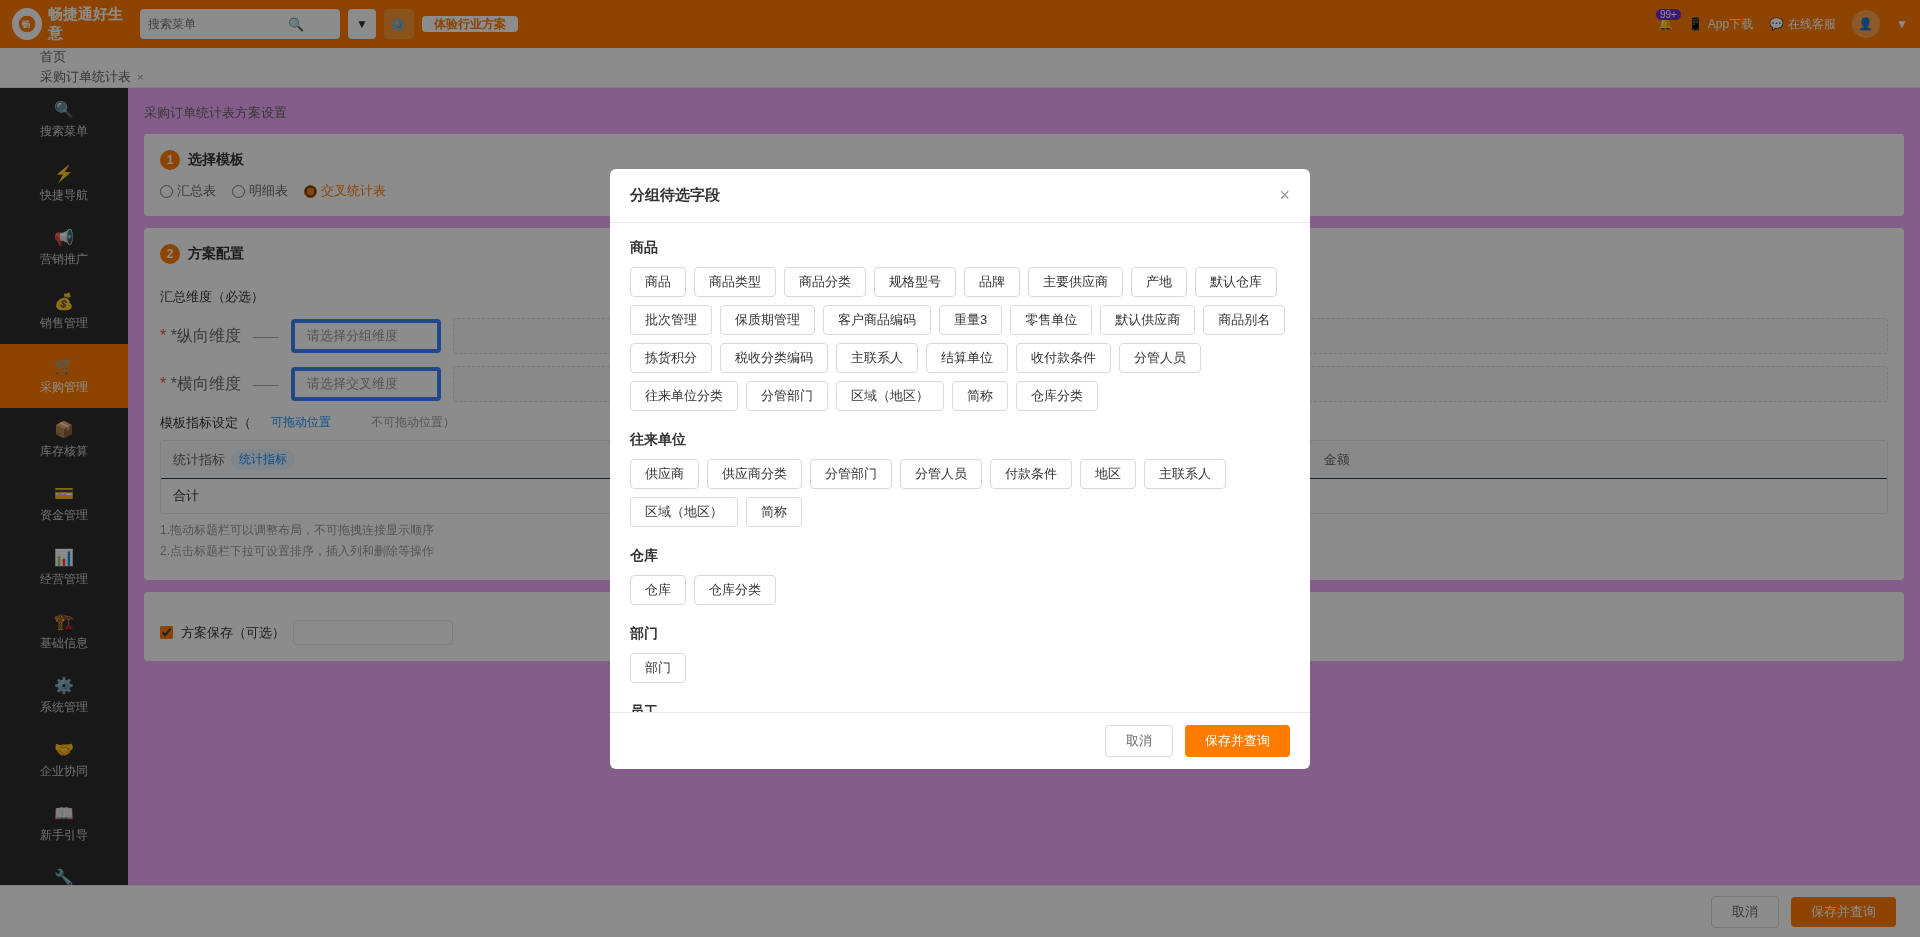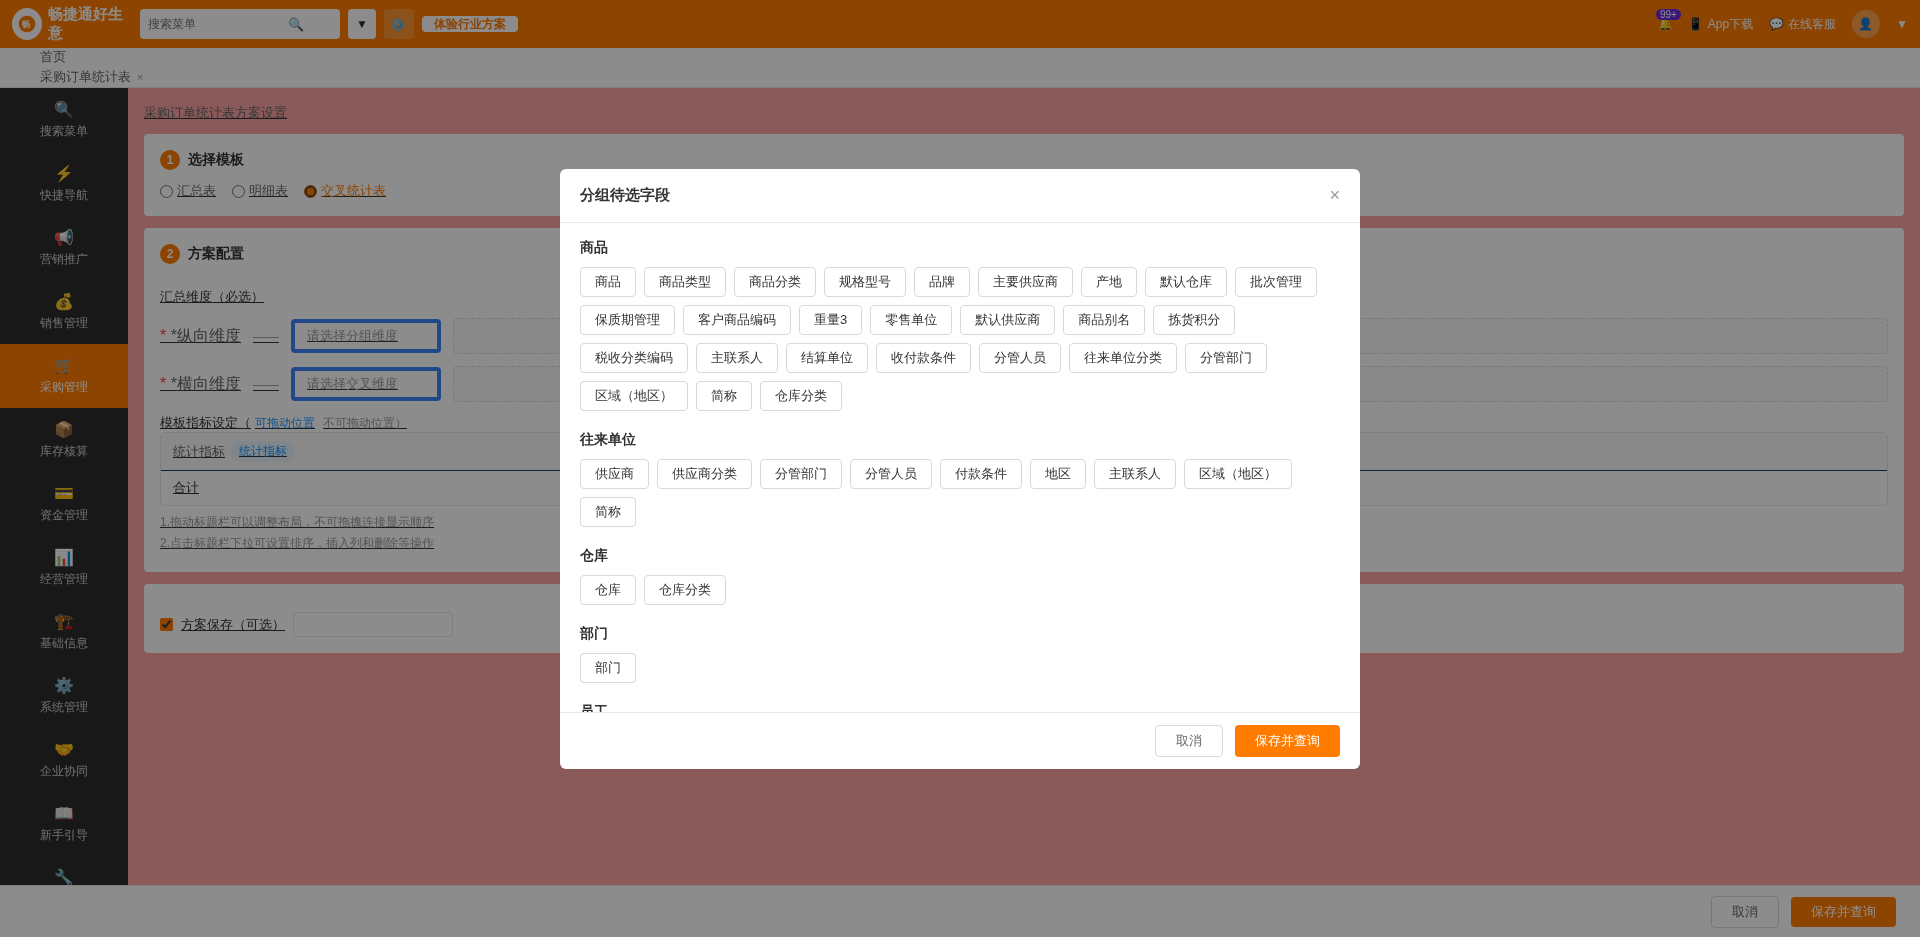--- a/index.html
+++ b/index.html
@@ -30,21 +30,21 @@
     
     .main-layout { display: flex; flex: 1; overflow: hidden; }
 
     
     .sidebar { width: 128px; background: #2d2d2d; display: flex; flex-direction: column; flex-shrink: 0; overflow-y: auto; }
     .sidebar-item { display: flex; flex-direction: column; align-items: center; padding: 12px 8px; cursor: pointer; color: #ccc; font-size: 12px; gap: 4px; }
     .sidebar-item.active { background: #ff7c00; color: white; }
     .sidebar-icon { font-size: 16px; }
 
     
-    .content-area { flex: 1; overflow: auto; padding: 16px; background: #fca5a5; position: relative; text-decoration: underline; }
+    .content-area { flex: 1; overflow: auto; padding: 16px; background: #f0abfc; position: relative; }
 
     
     .page-header { font-size: 13px; color: #666; margin-bottom: 12px; }
 
     
     .form-card { background: white; border-radius: 4px; padding: 16px; margin-bottom: 12px; }
     .step-label { display: inline-flex; align-items: center; gap: 8px; font-size: 14px; font-weight: bold; color: #333; margin-bottom: 12px; }
     .step-number { width: 20px; height: 20px; background: #ff7c00; color: white; border-radius: 50%; display: flex; align-items: center; justify-content: center; font-size: 12px; }
     .template-options { display: flex; align-items: center; gap: 16px; margin-bottom: 0; }
     .radio-option { display: flex; align-items: center; gap: 4px; font-size: 13px; color: #666; cursor: pointer; }
@@ -53,21 +53,21 @@
 
     .scheme-config { margin-top: 12px; }
     .field-row { display: flex; align-items: center; gap: 12px; margin-bottom: 12px; }
     .field-label { color: #666; font-size: 16px; min-width: 80px; }
     .dimension-select { border: 4px solid #3b82f6; border-radius: 4px; padding: 4px 12px; color: #999; font-size: 13px; min-width: 150px; cursor: pointer; }
     .arrow-line { color: #999; }
 
     .draggable-area { background: #f9f9f9; border: 1px dashed #ddd; border-radius: 4px; padding: 8px 12px; min-height: 36px; flex: 1; }
 
     .indicator-section { margin-top: 8px; }
-    .indicator-header { display: flex; align-items: center; gap: 4px; font-size: 13px; }
+    .indicator-header { display: flex; gap: 20px; margin-bottom: 8px; font-size: 13px; }
     .indicator-badge { background: #e8f4ff; color: #1890ff; border-radius: 10px; padding: 2px 8px; font-size: 12px; }
     .movable-label { color: #1890ff; font-size: 12px; cursor: pointer; }
     .fixed-label { color: #999; font-size: 12px; }
 
     .indicator-table { border: 1px solid #e8e8e8; border-radius: 4px; }
     .indicator-table-header { display: flex; background: #fafafa; border-bottom: 1px solid #0c4a6e; }
     .indicator-col { padding: 8px 12px; font-size: 13px; color: #666; flex: 1; display: flex; align-items: center; gap: 6px; }
     .indicator-row { display: flex; border-bottom: 1px solid #e8e8e8; }
     .indicator-row:last-child { border-bottom: none; }
     .indicator-cell { padding: 8px 12px; font-size: 13px; flex: 1; }
@@ -79,21 +79,21 @@
     .save-option input[type=checkbox] { accent-color: #ff7c00; }
     .scheme-name-input { border: 1px solid #e8e8e8; border-radius: 4px; padding: 4px 8px; font-size: 13px; width: 160px; }
 
     
     .bottom-bar { height: 52px; background: white; border-top: 1px solid #e8e8e8; display: flex; align-items: center; justify-content: flex-end; padding: 0 24px; gap: 12px; flex-shrink: 0; }
     .btn-cancel { border: 1px solid #d9d9d9; background: white; color: #666; border-radius: 4px; padding: 6px 20px; font-size: 13px; cursor: pointer; }
     .btn-save { background: #ff7c00; color: white; border: none; border-radius: 4px; padding: 6px 20px; font-size: 13px; cursor: pointer; }
 
     
     .modal-overlay { position: fixed; top: 0; left: 0; right: 0; bottom: 0; background: rgba(0,0,0,0.45); z-index: 1000; display: flex; align-items: center; justify-content: center; }
-    .modal { background: white; border-radius: 6px; width: 800px; max-height: 600px; display: flex; flex-direction: column; position: relative; }
+    .modal { background: white; border-radius: 6px; width: 700px; max-height: 600px; display: flex; flex-direction: column; position: relative; }
     .modal-header { display: flex; align-items: center; justify-content: space-between; padding: 16px 20px; border-bottom: 1px solid #e8e8e8; flex-shrink: 0; }
     .modal-title { font-size: 15px; font-weight: bold; color: #333; }
     .modal-close { cursor: pointer; color: #999; font-size: 18px; }
     .modal-body { flex: 1; overflow-y: auto; padding: 16px 20px; }
     .modal-footer { border-top: 1px solid #e8e8e8; padding: 12px 20px; display: flex; justify-content: flex-end; gap: 12px; flex-shrink: 0; }
 
     
     .field-group { margin-bottom: 20px; }
     .field-group-title { font-size: 14px; font-weight: bold; color: #333; margin-bottom: 10px; }
     .field-tags { display: flex; flex-wrap: wrap; gap: 8px; }

